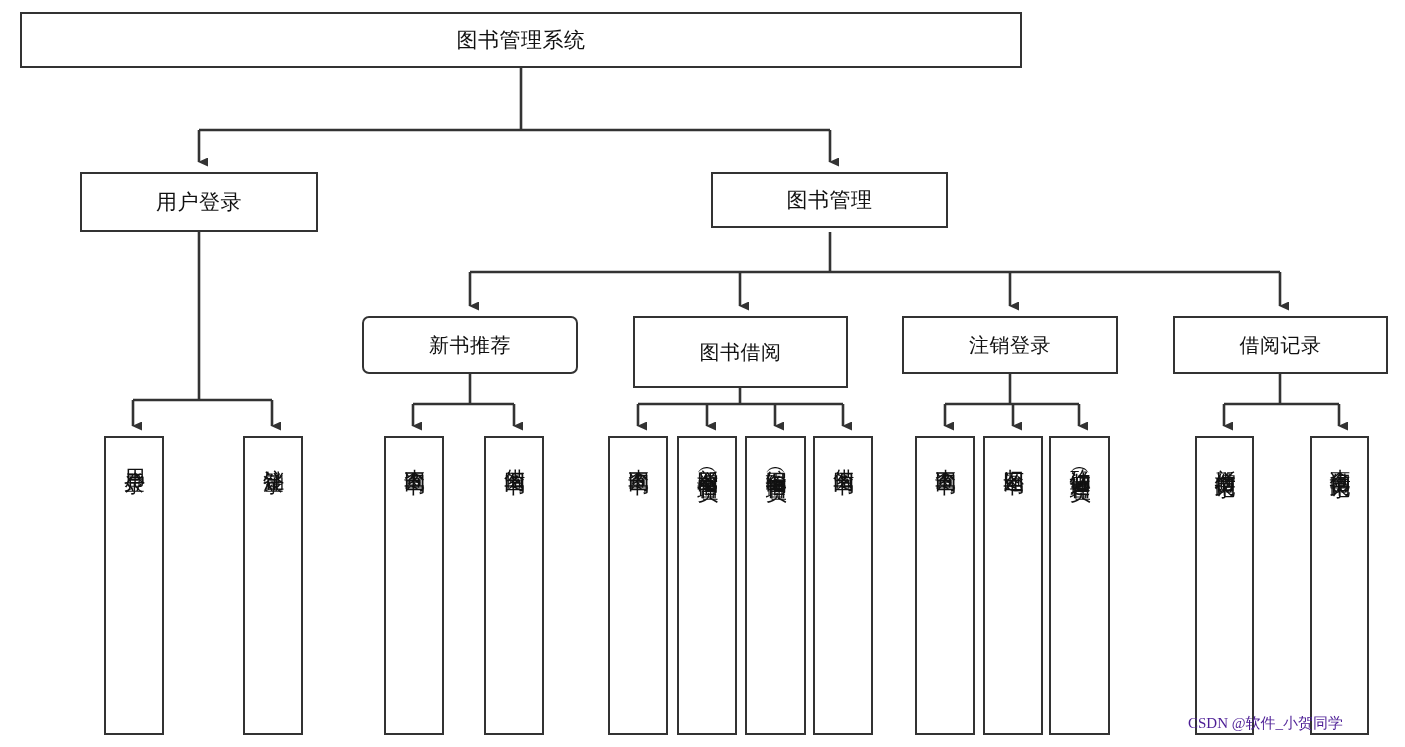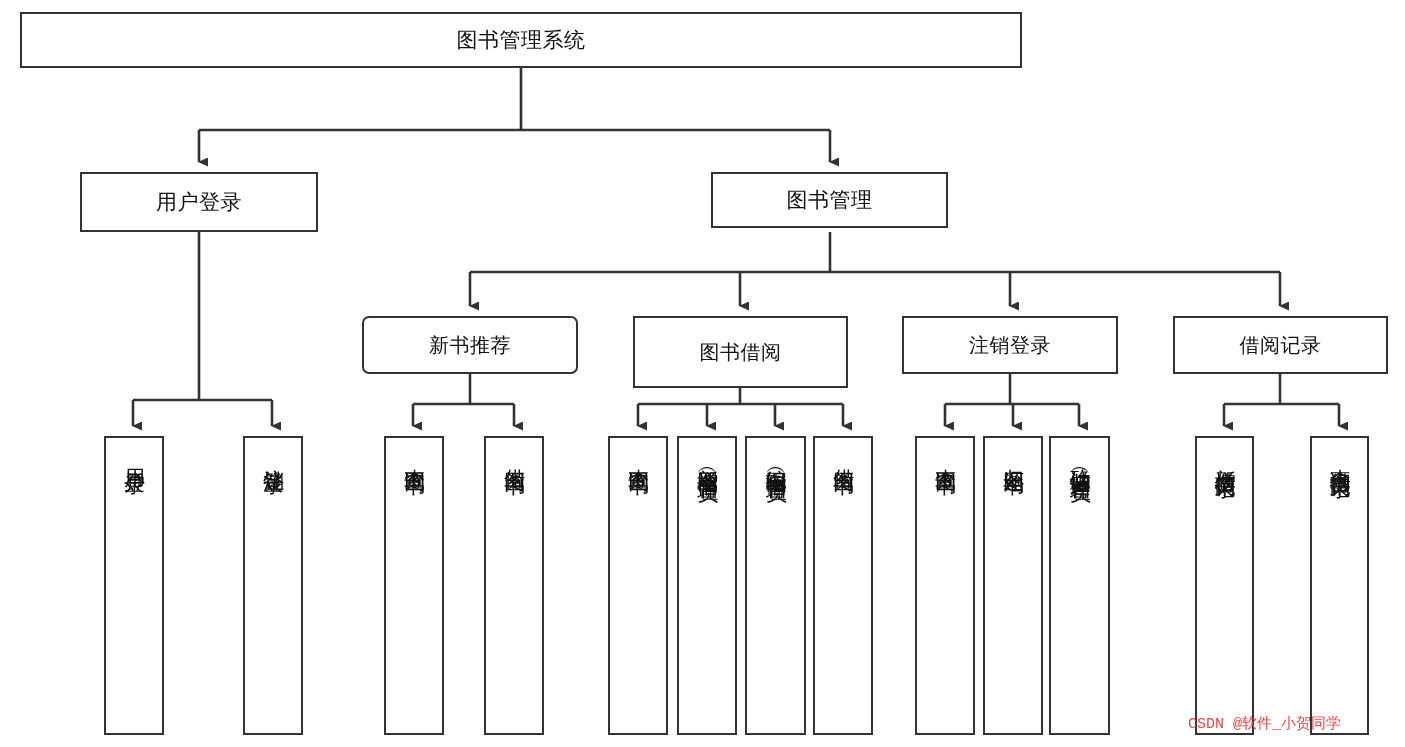--- a/index.html
+++ b/index.html
@@ -47,24 +47,24 @@
     line-height:1.12;
     letter-spacing:2px;
     white-space:normal;
     max-height:280px;
   }
 
   #watermark{
     position:absolute;
     left:1188px;top:714px;
     font-size:15px;
-    color:#ef4444;
+    color:#4c1d95;
     z-index:5;
     white-space:nowrap;
-    font-family:Liberation Mono, monospace;
+    font-family:Liberation Serif, serif;
   }
 </style>
 </head>
 <body>
 
 <div id="diagram-root">
 
   <svg class="connectors" viewBox="0 0 1405 747" xmlns="http://www.w3.org/2000/svg">
     <defs>
       <marker id="arrowhead" markerWidth="9" markerHeight="10" refX="4.5" refY="9" orient="auto" markerUnits="userSpaceOnUse">

